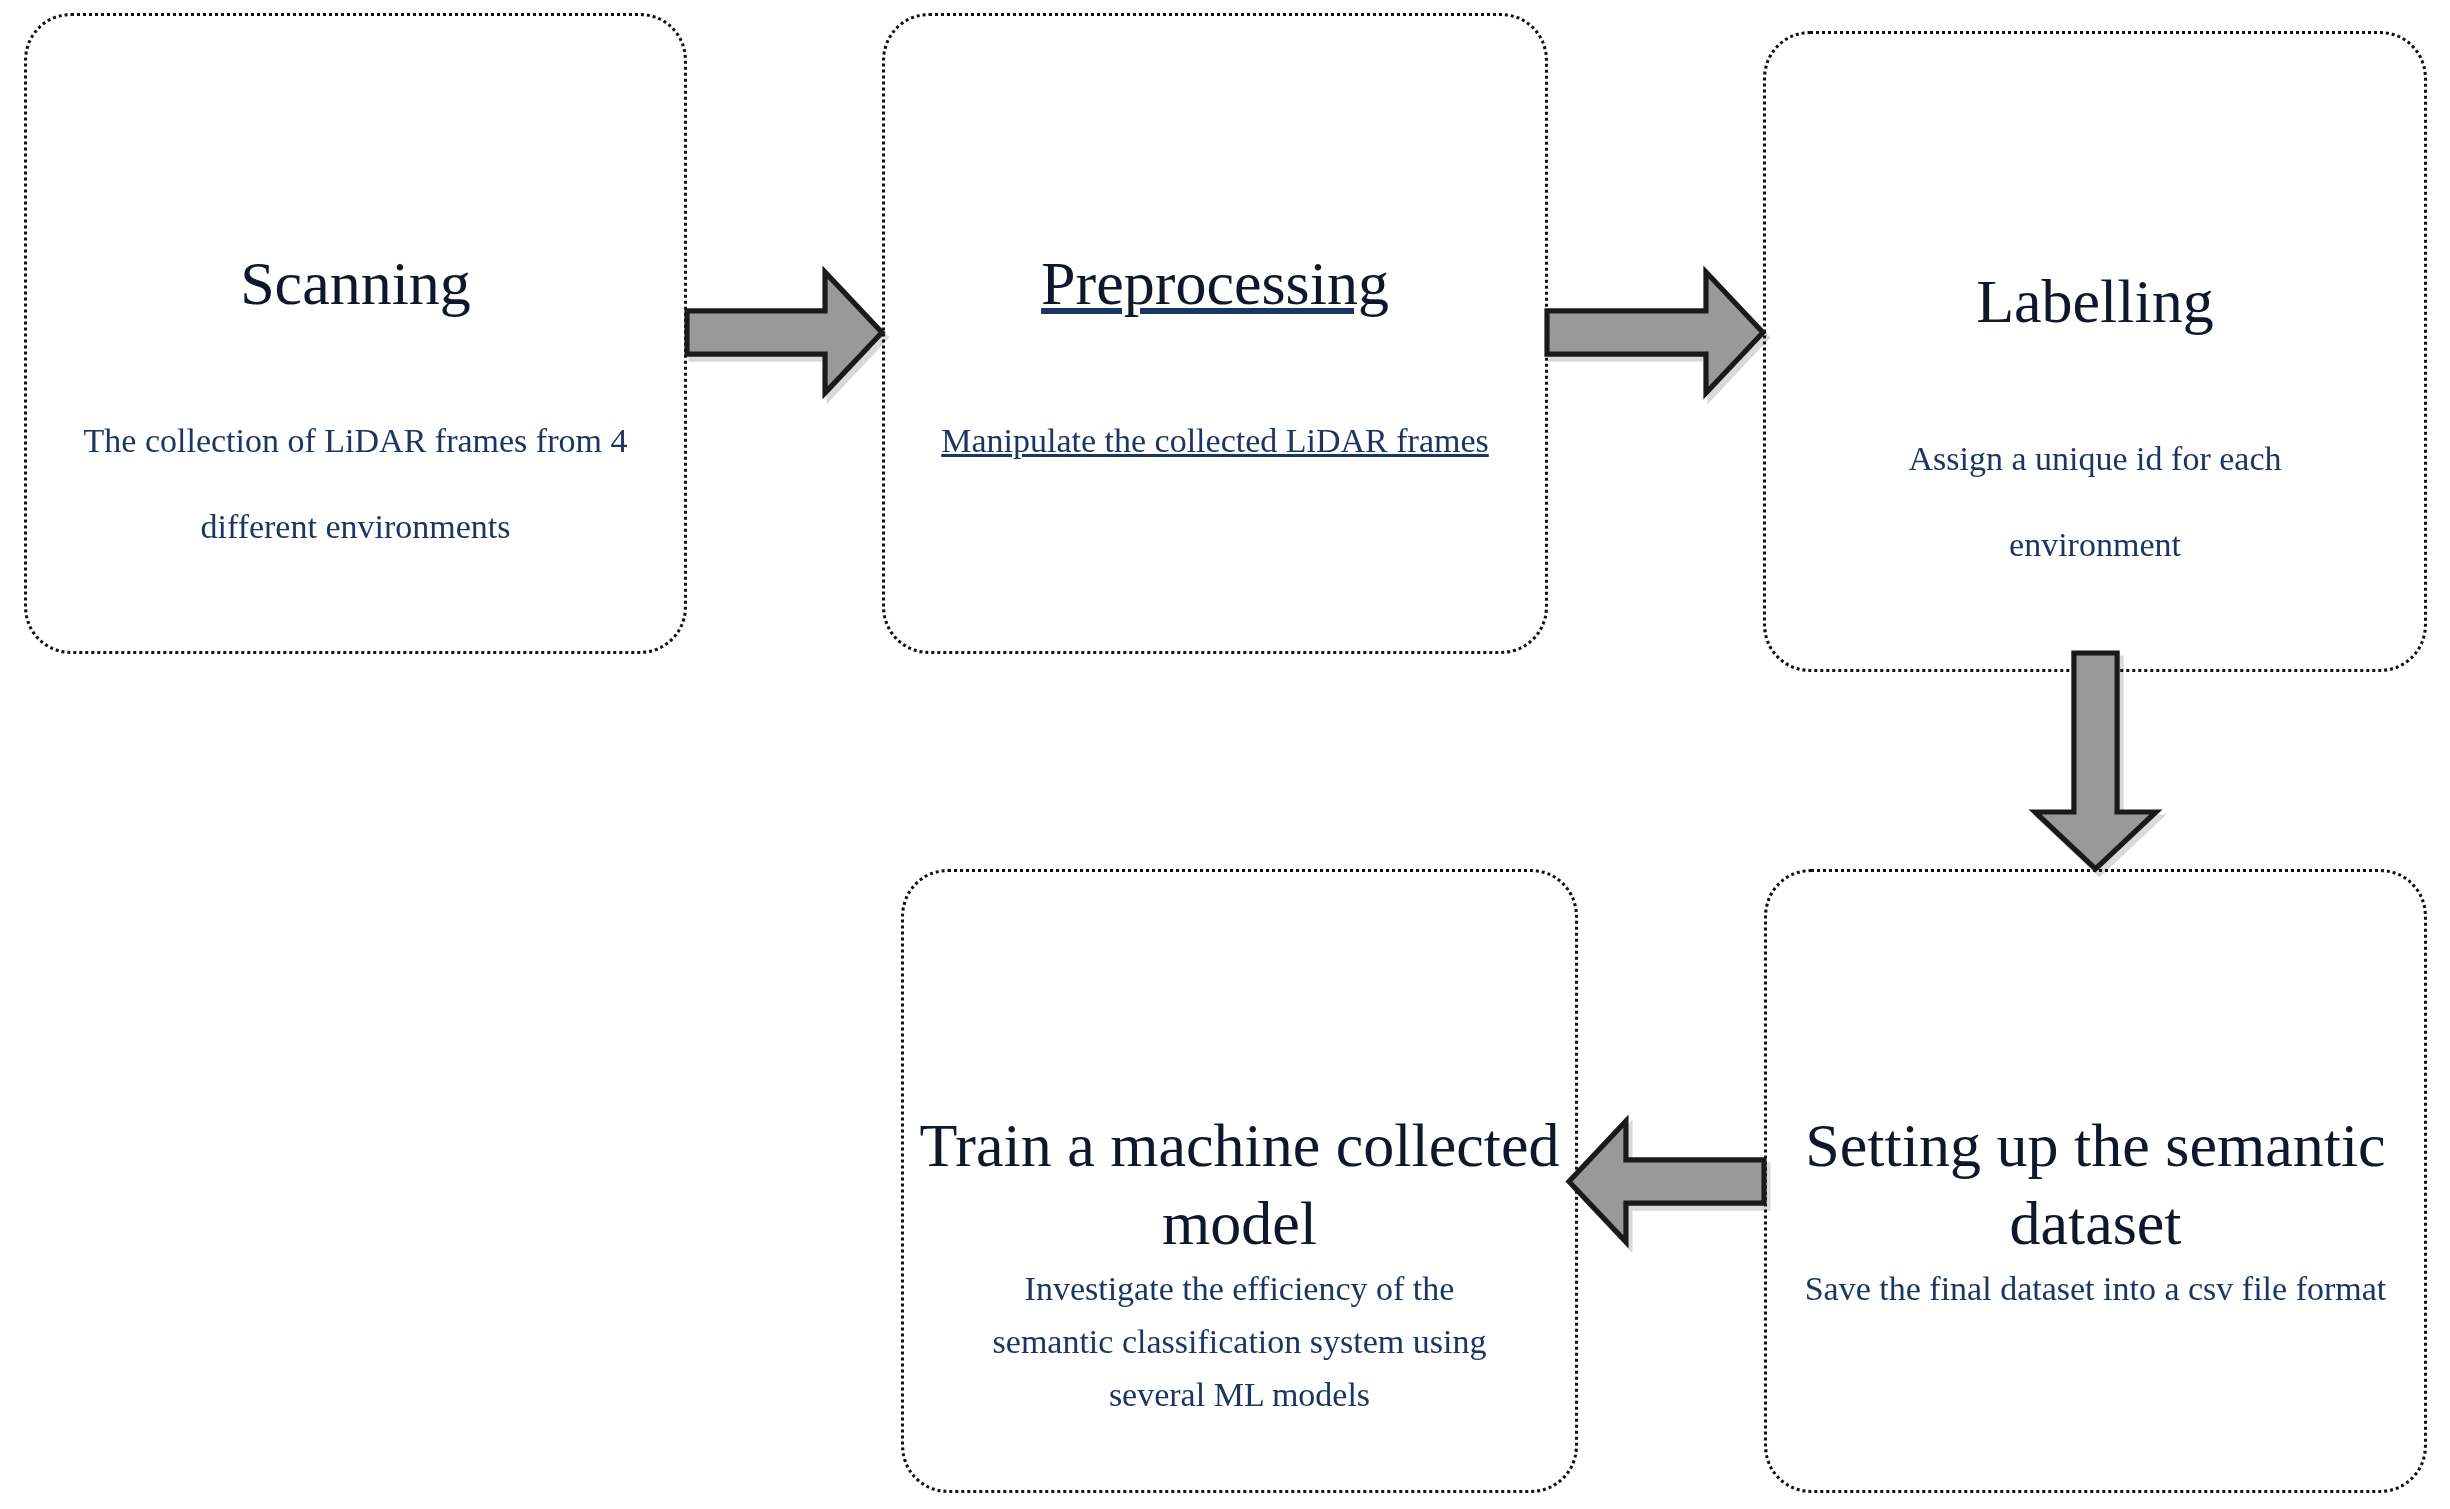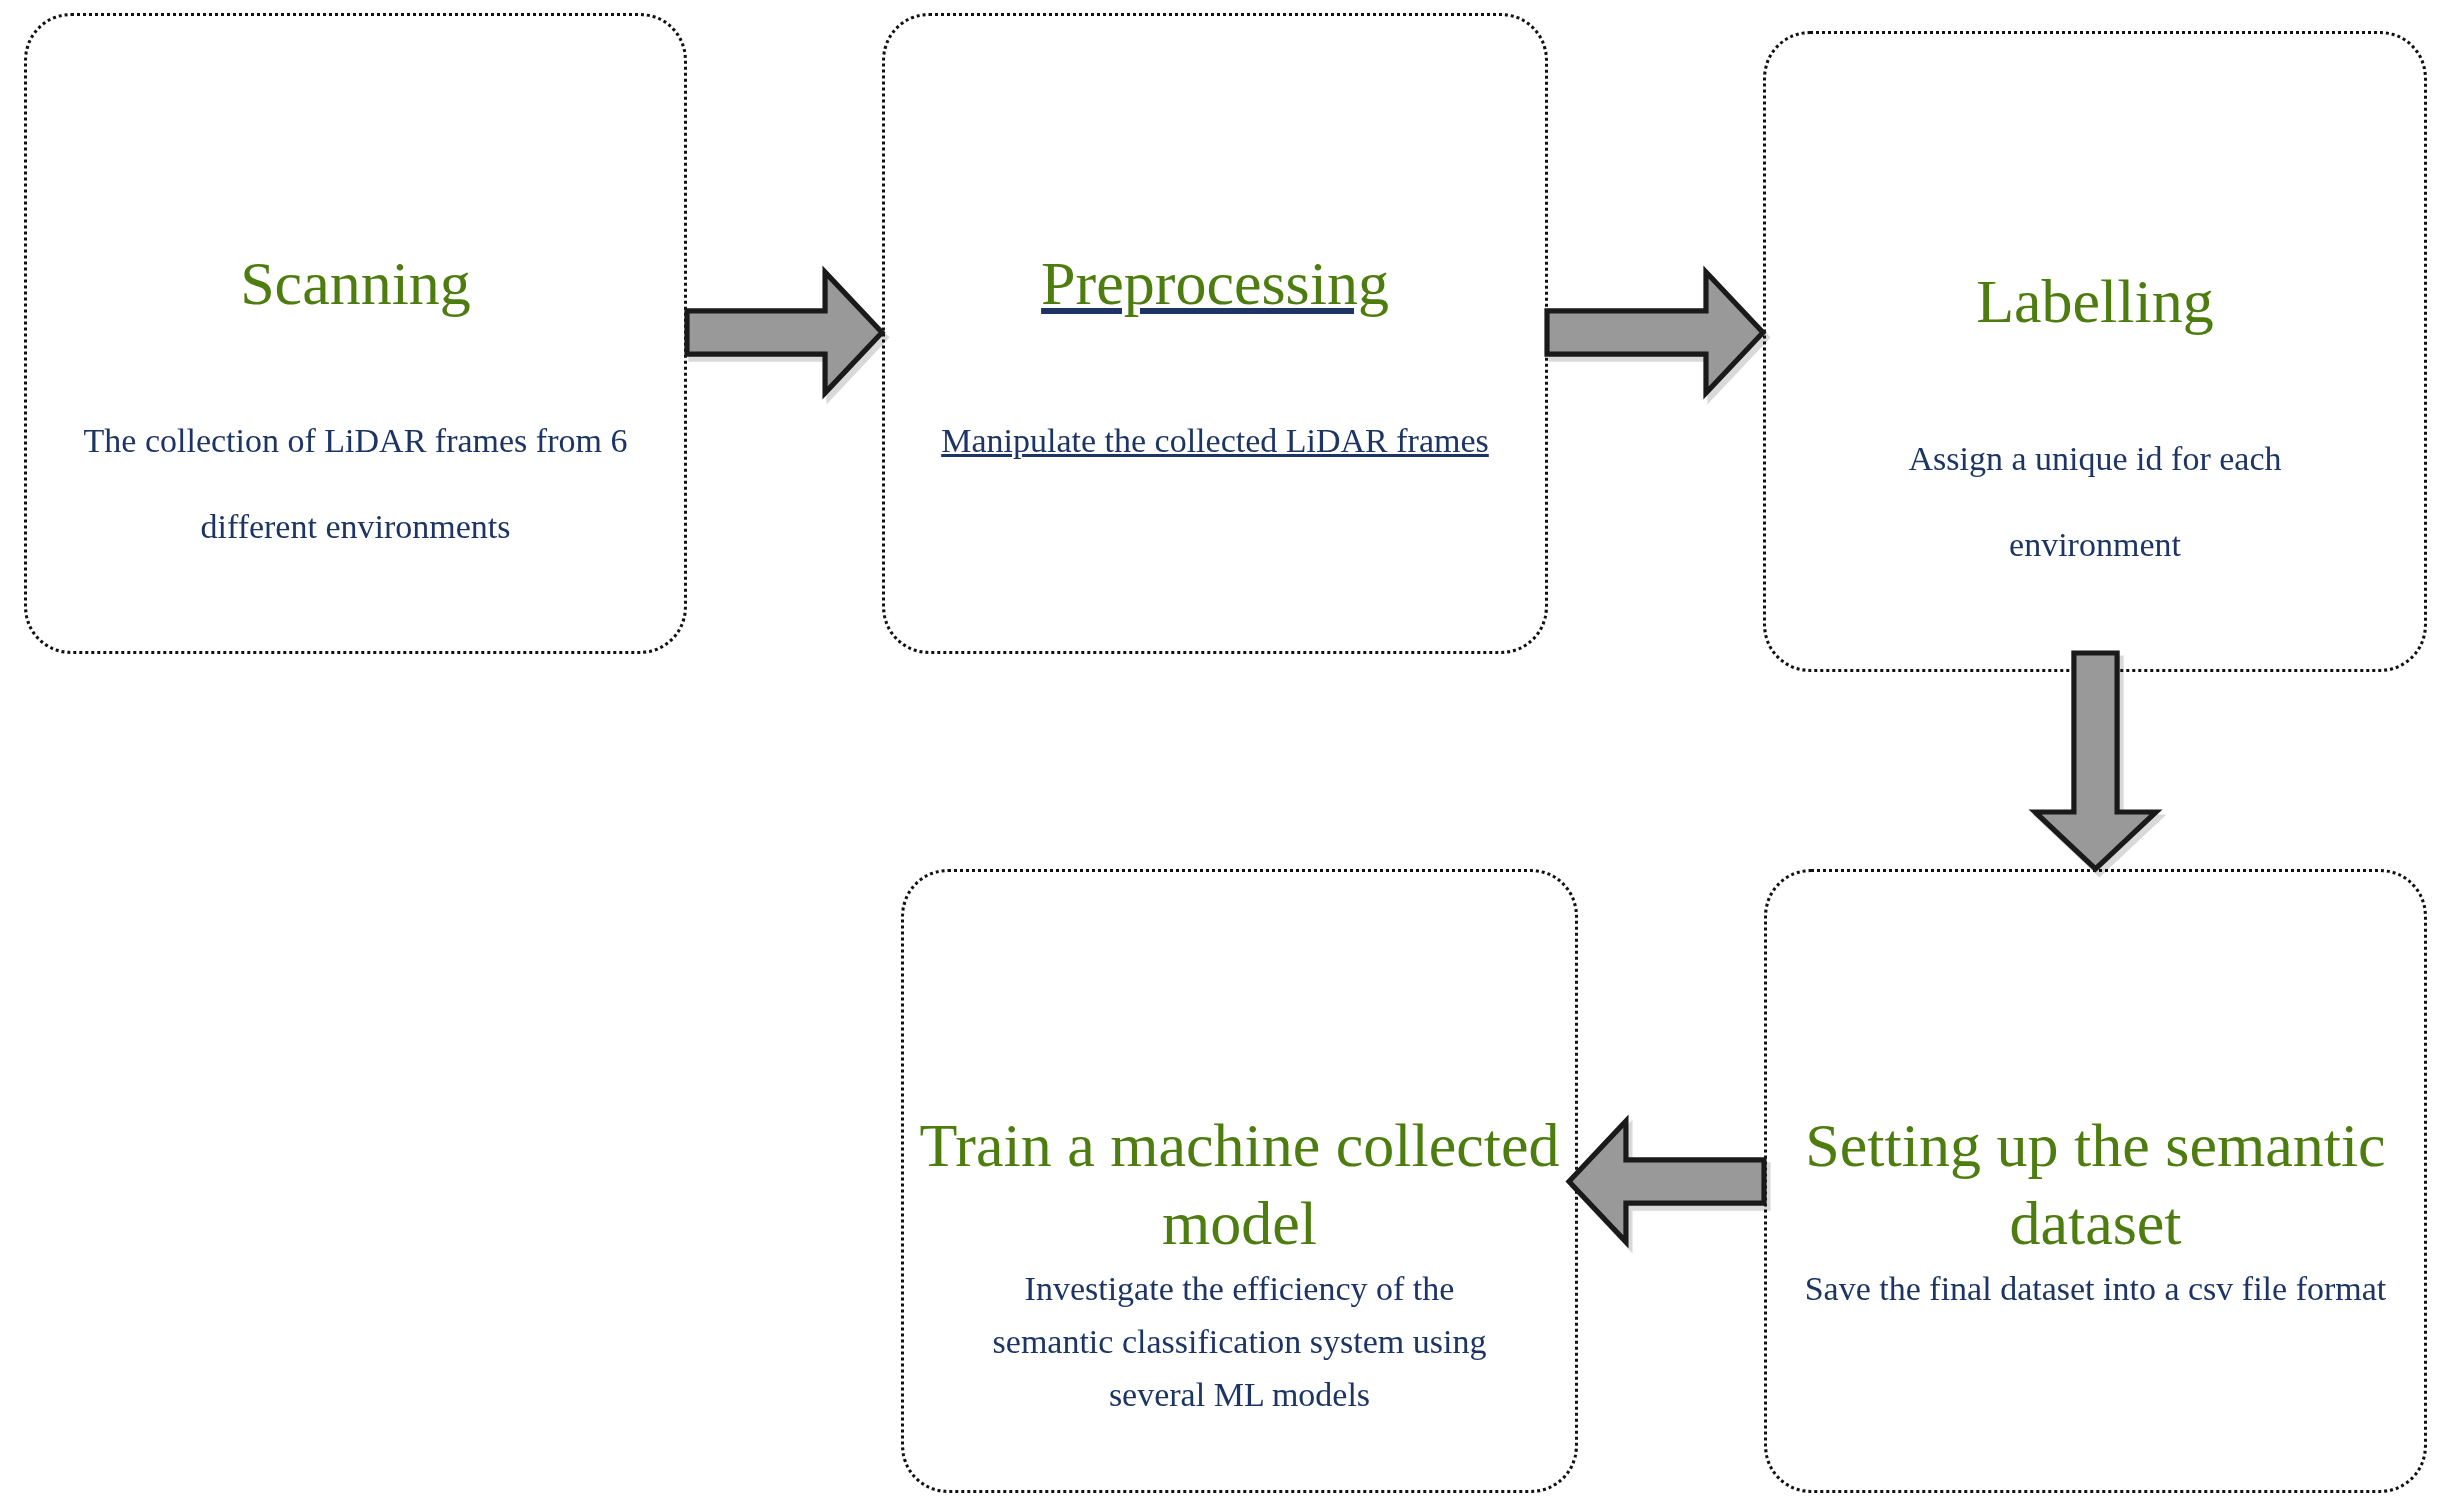--- a/index.html
+++ b/index.html
@@ -16,21 +16,21 @@
     box-sizing: border-box;
     border: 3.4px dotted #111111;
     border-radius: 47px;
     background: #ffffff;
     text-align: center;
     color: #1c3564;
   }
   .flowbox .title {
     font-size: 62px;
     line-height: 78px;
-    color: #4d7c0f;
+    color: #0f172a;
     margin: 0 auto;
   }
   .flowbox .desc {
     font-size: 34px;
     color: #1c3564;
     margin: 0 auto;
   }
   
   .box-scanning      { left: 24px;   top: 13px;   width: 663px; height: 641px; padding-top: 228px; }
   .box-preprocessing { left: 882px; top: 13px;   width: 666px; height: 641px; padding-top: 228px; text-decoration: underline; }
@@ -58,21 +58,21 @@
   .arrow-3 { left: 2035px; top: 653px;  width: 121px; height: 216px; }
   .arrow-4 { left: 1569px; top: 1121px; width: 195px; height: 121px; }
 </style>
 </head>
 <body>
 
 <div class="canvas">
 
   <div class="flowbox box-scanning">
     <div class="title">Scanning</div>
-    <div class="desc">The collection of LiDAR frames from 6 different environments</div>
+    <div class="desc">The collection of LiDAR frames from 4 different environments</div>
   </div>
 
   <div class="flowbox box-preprocessing">
     <div class="title">Preprocessing</div>
     <div class="desc">Manipulate the collected LiDAR frames</div>
   </div>
 
   <div class="flowbox box-labelling">
     <div class="title">Labelling</div>
     <div class="desc">Assign a unique id for each environment</div>

